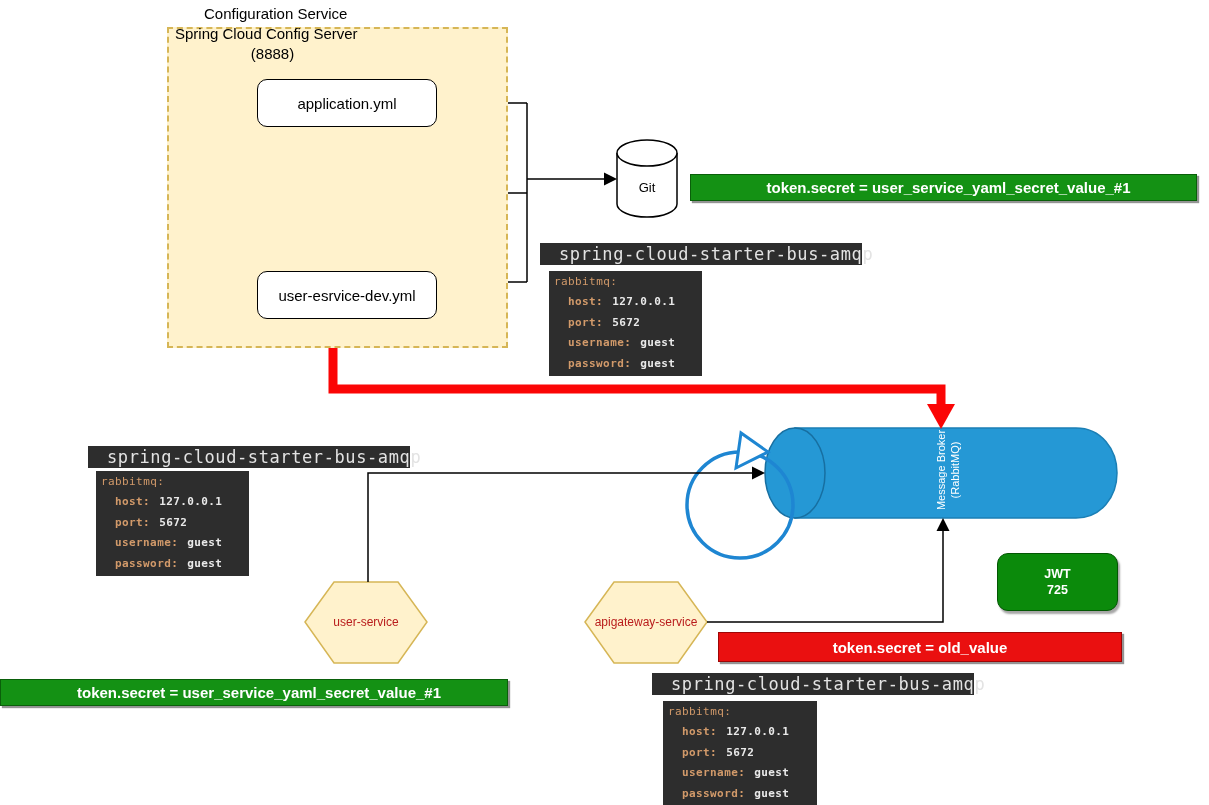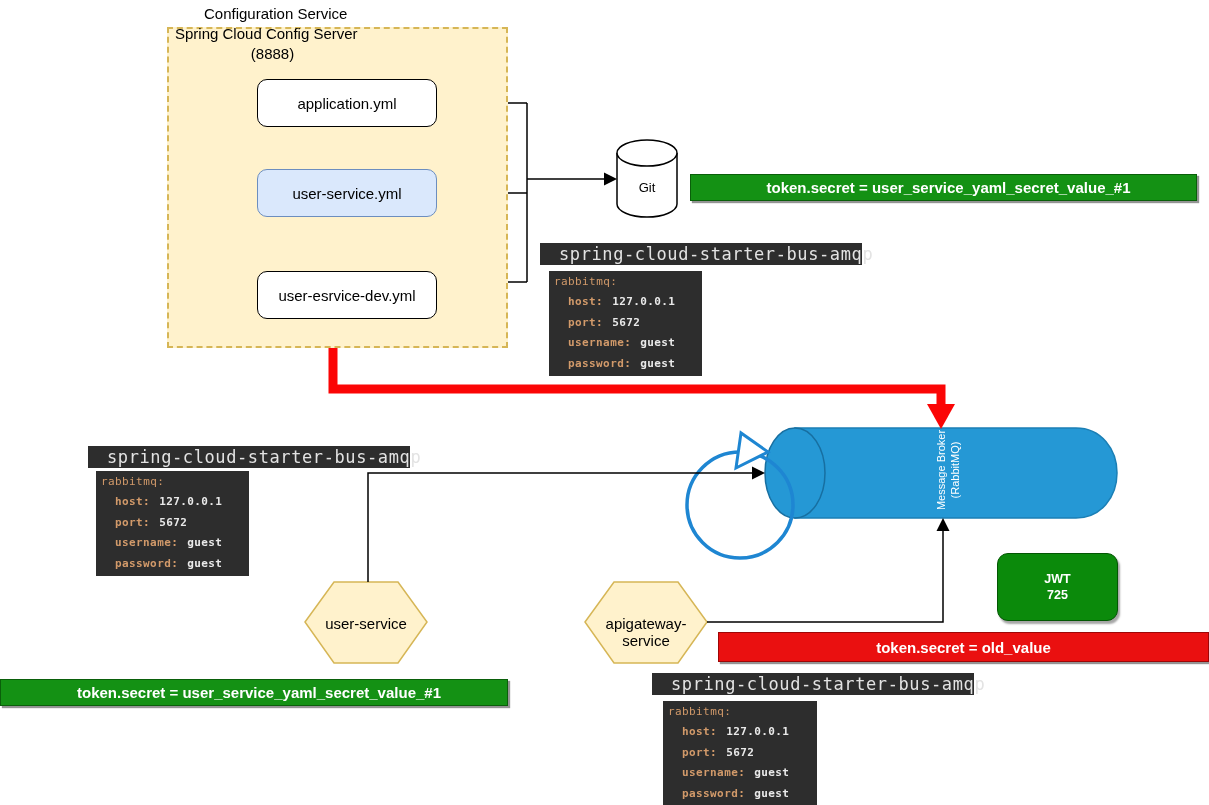--- a/index.html
+++ b/index.html
@@ -49,35 +49,35 @@
     background: #2D2D2D; font-family: "DejaVu Sans Mono", monospace;
     font-size: 11px; line-height: 20.4px; letter-spacing: 0.4px;
     padding: 1px 0 2px 5px; white-space: nowrap; z-index: 4;
   }
   .code-line .ck { color: #D29A6A; }
   .code-line .cv { color: #E9E9E9; margin-left: 9px; }
   .code-line.indent { padding-left: 14px; font-weight: bold; }
 
   
   .hex-label {
-    color: #000000; font-size: 15px; text-align: center; z-index: 3;
+    color: #b91c1c; font-size: 12px; text-align: center; z-index: 3;
   }
   .broker-label {
     left: 888px; top: 456px; width: 121px; height: 28px;
     transform: rotate(-90deg);
     color: #fff; font-size: 11px; line-height: 13.5px; text-align: center; z-index: 3;
   }
   .git-label {
     left: 627px; top: 180px; width: 40px; text-align: center;
     font-size: 13px; color: #000; z-index: 3;
   }
 
   
   .jwt-badge {
-    left: 997px; top: 553px; width: 121px; height: 68px;
+    left: 997px; top: 553px; width: 121px; height: 58px;
     background: #0B8A0B; border: 1.5px solid #035703; border-radius: 11px;
     box-shadow: 2px 3px 2px rgba(0,0,0,0.35);
     display: flex; flex-direction: column; align-items: center; justify-content: center;
     color: #fff; font-size: 12.5px; font-weight: bold; line-height: 16px; z-index: 4;
   }
 </style>
 </head>
 <body>
 
 <div id="canvas">
@@ -126,21 +126,20 @@
   </svg>
 
   <div class="abs label" style="left:176px; top:5px;margin-left:28px;">Configuration Service</div>
 
   <div class="abs config-box"></div>
 
   <div class="abs label" style="left:175px; top:25px; z-index:3;">Spring Cloud Config Server</div>
   <div class="abs label" style="left:175px; top:45px; width:195px; text-align:center; z-index:3;">(8888)</div>
 
   <div class="abs file-node" style="top:79px;">application.yml</div>
-  <div class="abs file-node highlight" style="top:169px;">user-service.yml</div>
   <div class="abs file-node" style="top:258px;margin-top:13px;">user-esrvice-dev.yml</div>
 
   <div class="abs git-label">Git</div>
 
   <div class="abs banner green" style="left:690px; top:174px; width:507px;">token.secret = user_service_yaml_secret_value_#1</div>
 
   <div class="abs code-title" style="left:540px; top:243px; width:322px;">spring-cloud-starter-bus-amqp</div>
   <div class="abs code-body" style="left:549px; top:271px; width:153px;">
     <div class="code-line"><span class="ck">rabbitmq:</span><span class="cv"></span></div>
     <div class="code-line indent"><span class="ck">host:</span><span class="cv">127.0.0.1</span></div>
@@ -173,17 +172,17 @@
   </div>
 
   <div class="abs hex-label" style="left:306px; top:615px; width:120px;">user-service</div>
   <div class="abs hex-label" style="left:584px; top:615px; width:124px;">apigateway-service</div>
 
   <div class="abs jwt-badge">
     <span>JWT</span>
     <span>725</span>
   </div>
 
-  <div class="abs banner red" style="left:718px; top:632px; width:491px; height:30px;">token.secret = old_value</div>
+  <div class="abs banner red" style="left:718px; top:632px; width:404px; height:30px;">token.secret = old_value</div>
 
   <div class="abs banner green" style="left:0px; top:679px; width:508px;">token.secret = user_service_yaml_secret_value_#1</div>
 
 </div>
 
 </body></html>

